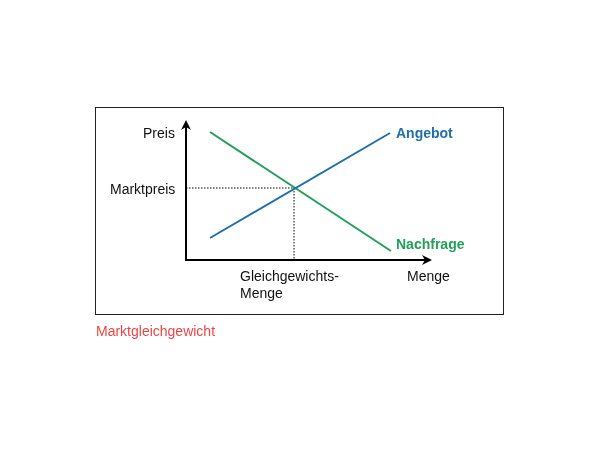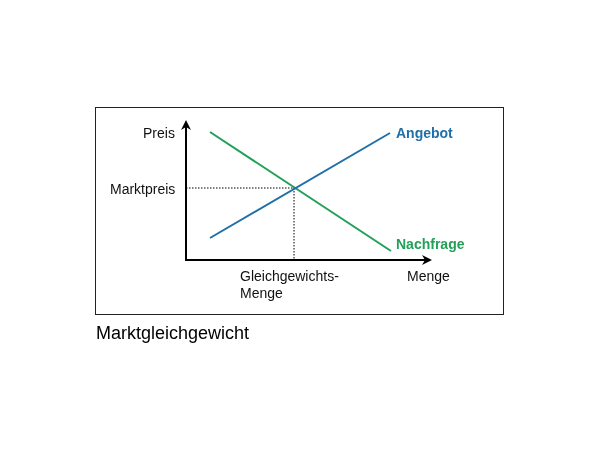--- a/index.html
+++ b/index.html
@@ -1,19 +1,19 @@
 <!DOCTYPE html>
 <html><head>
 <meta charset="utf-8">
 <style>
   html, body { margin:0; padding:0; background:#ffffff; }
   body { width:600px; height:450px; position:relative; overflow:hidden; font-family:"Liberation Sans", sans-serif; }
   .frame { position:absolute; left:95px; top:107px; width:409px; height:208px; border:1px solid #222; box-sizing:border-box; background:#fff; }
   svg { position:absolute; left:0; top:0; }
-  .caption { position:absolute; left:96px; top:323px; font-size:18px; color:#000000; }
+  .caption { position:absolute; left:96px; top:323px; font-size:14px; color:#ef4444; }
 </style>
 </head>
 <body>
 
 <div class="frame"></div>
 
 <svg width="600" height="450">
   <defs>
     <marker id="arr" markerWidth="10" markerHeight="10" refX="8" refY="5" orient="auto" markerUnits="userSpaceOnUse">
       <path d="M0,0 L10,5 L0,10 L3,5 z" fill="#000"></path>

